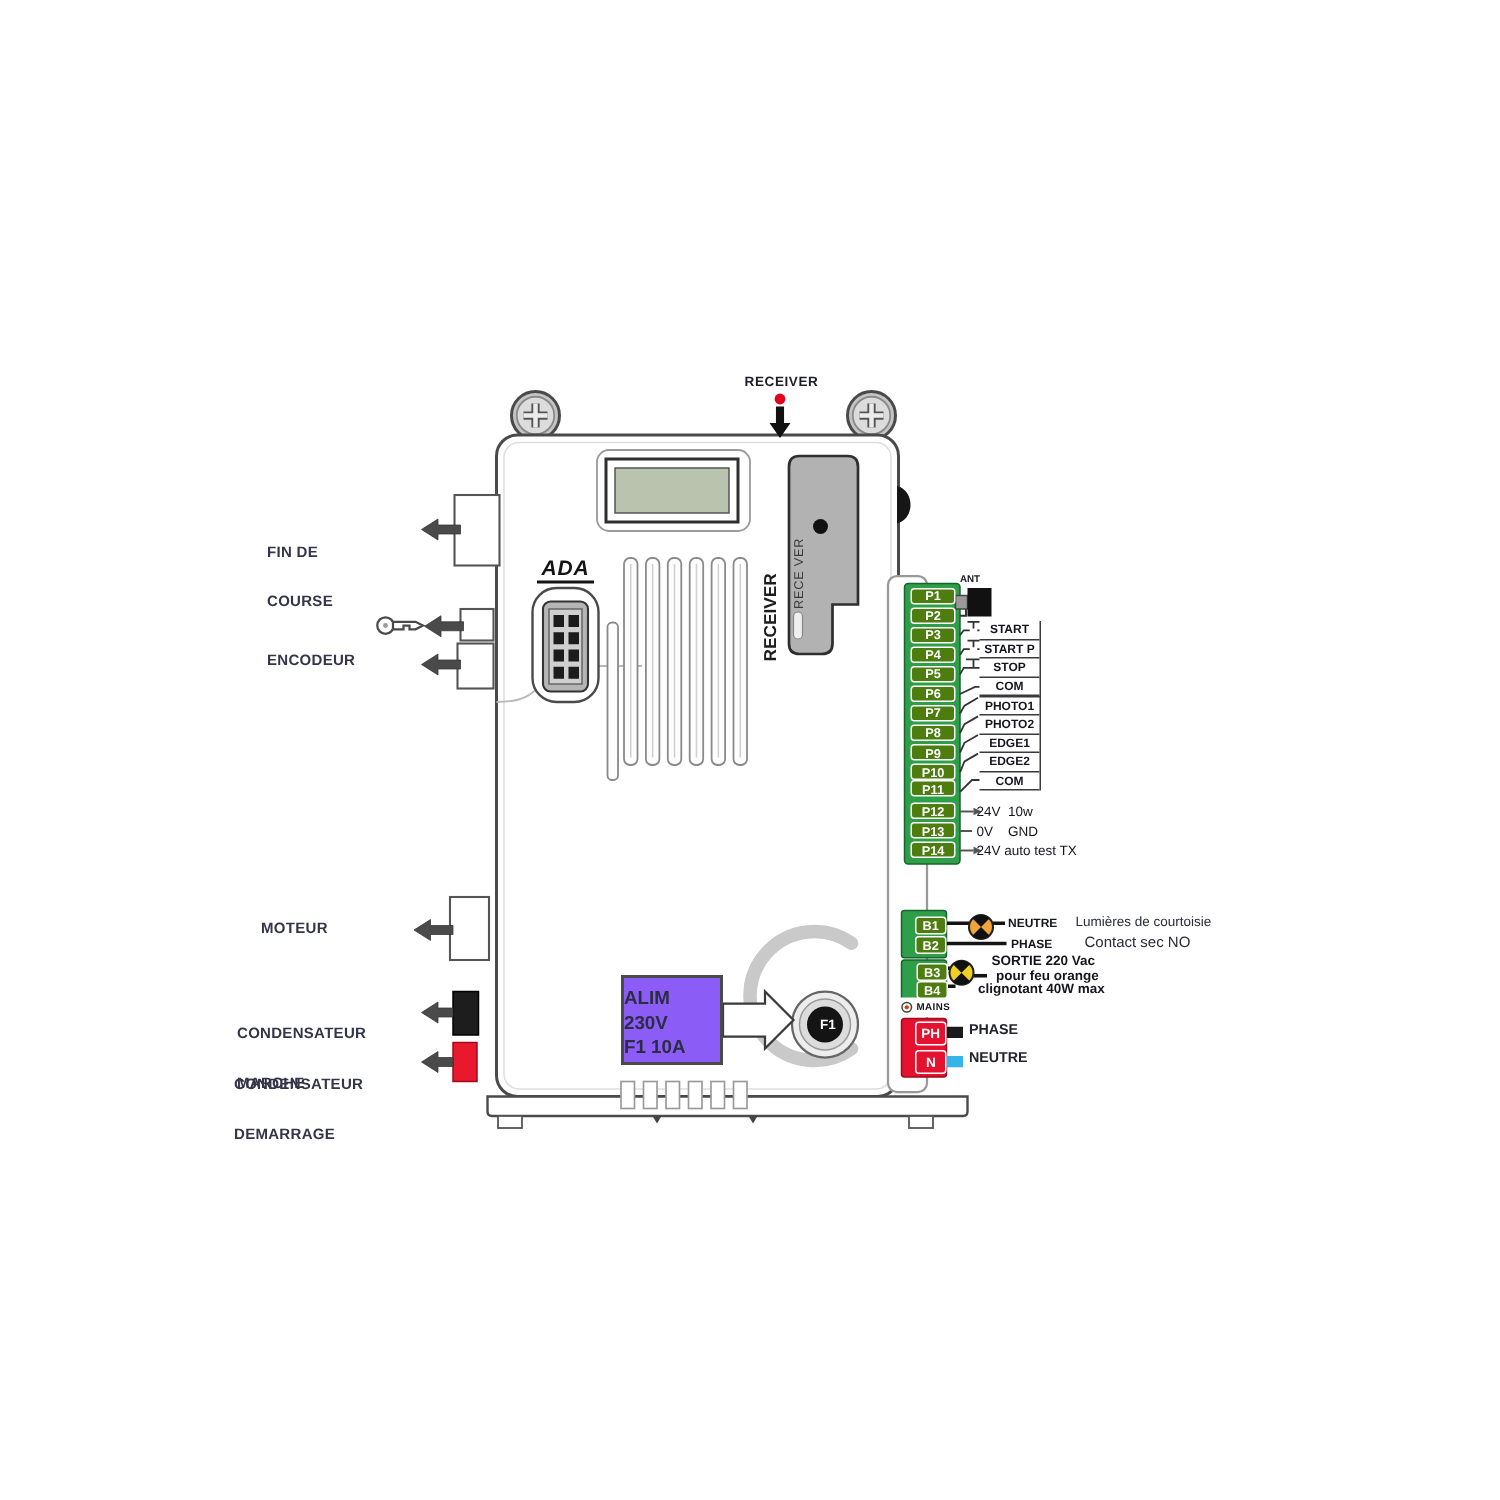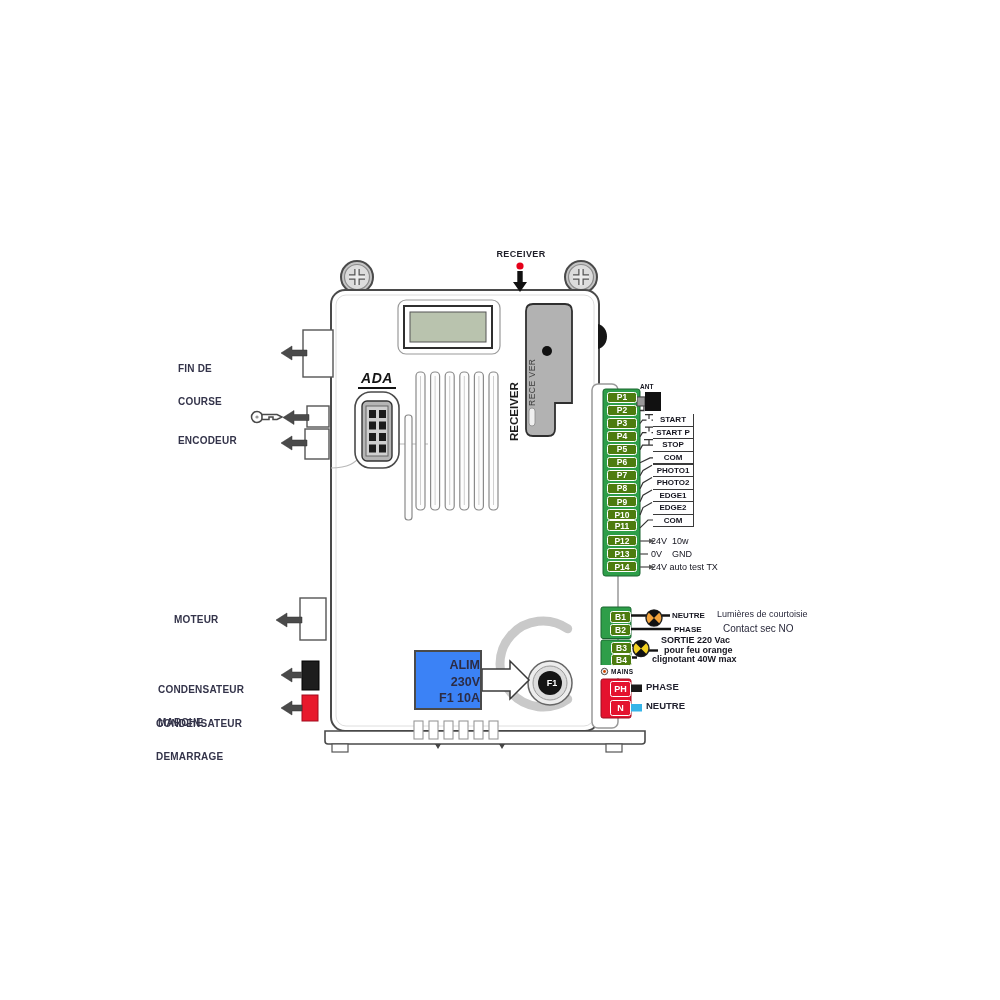--- a/index.html
+++ b/index.html
@@ -17,21 +17,21 @@
         background:#E4122E;border:1.4px solid #fff;border-radius:2.5px;color:#fff;
         font-size:9px;font-weight:800;display:flex;align-items:center;justify-content:center;}
   .wstack{position:absolute;left:653px;width:40px;border-right:1.3px solid #3a3a3a;}
   .wrow{box-sizing:border-box;height:12.5px;line-height:11.5px;border-bottom:1.3px solid #3a3a3a;
         font-size:8px;font-weight:700;text-align:center;color:#15151f;}
   .wrow2{height:12.4px;}
   .smalltxt{font-size:9px;font-weight:400;color:#15151f;}
   .note{font-size:9px;font-weight:400;color:#2a2a3c;}
   .boldsm{font-size:8px;font-weight:700;color:#15151f;}
   #alim-box{position:absolute;left:414px;top:650px;width:68px;height:60px;box-sizing:border-box;
-        border:2px solid #4a4a4a;background:#3b82f6;text-align:right;font-size:12.5px;
+        border:2px solid #4a4a4a;background:#8b5cf6;text-align:left;font-size:12.5px;
         font-weight:700;color:#2c2c45;line-height:16.5px;padding-top:5px;}
 </style>
 </head>
 <body>
 
 <div id="canvas">
 
 <svg id="art" width="1000" height="1000" viewBox="0 0 1000 1000">
 
   <g>

